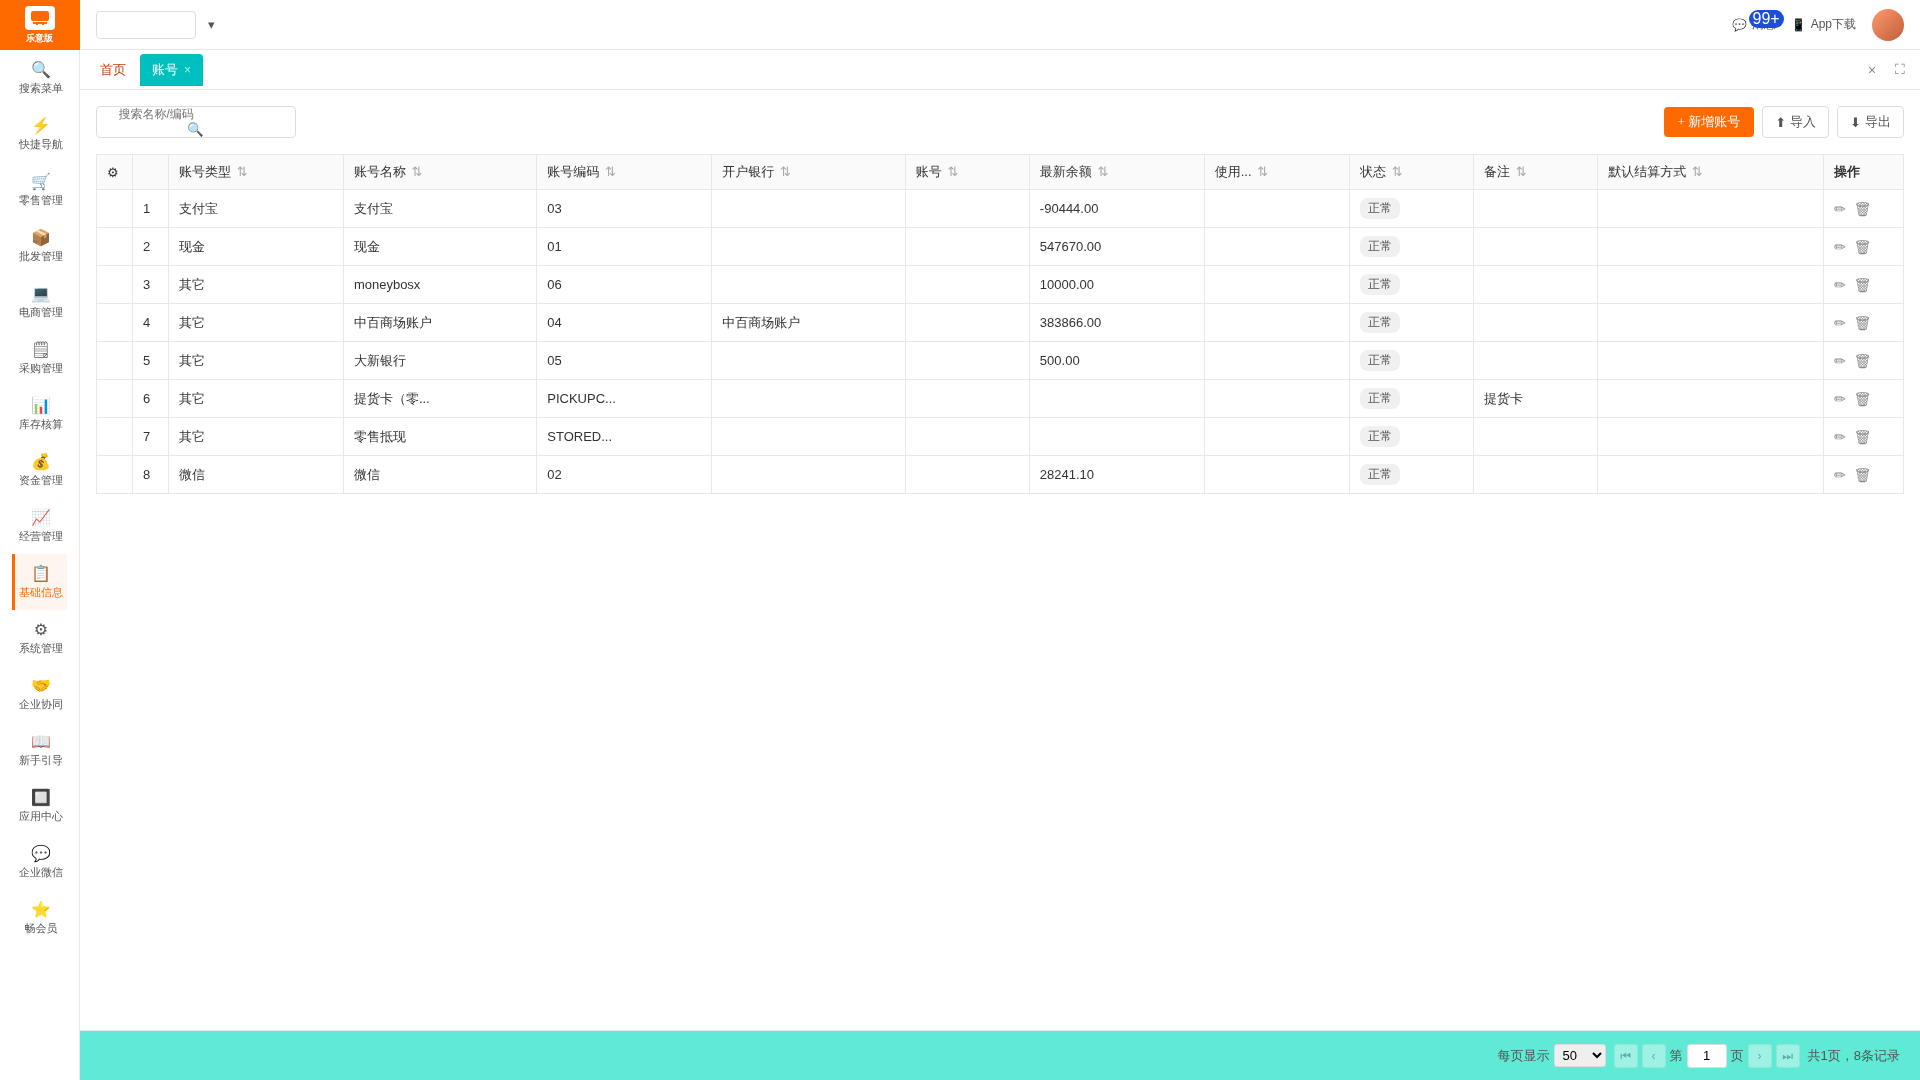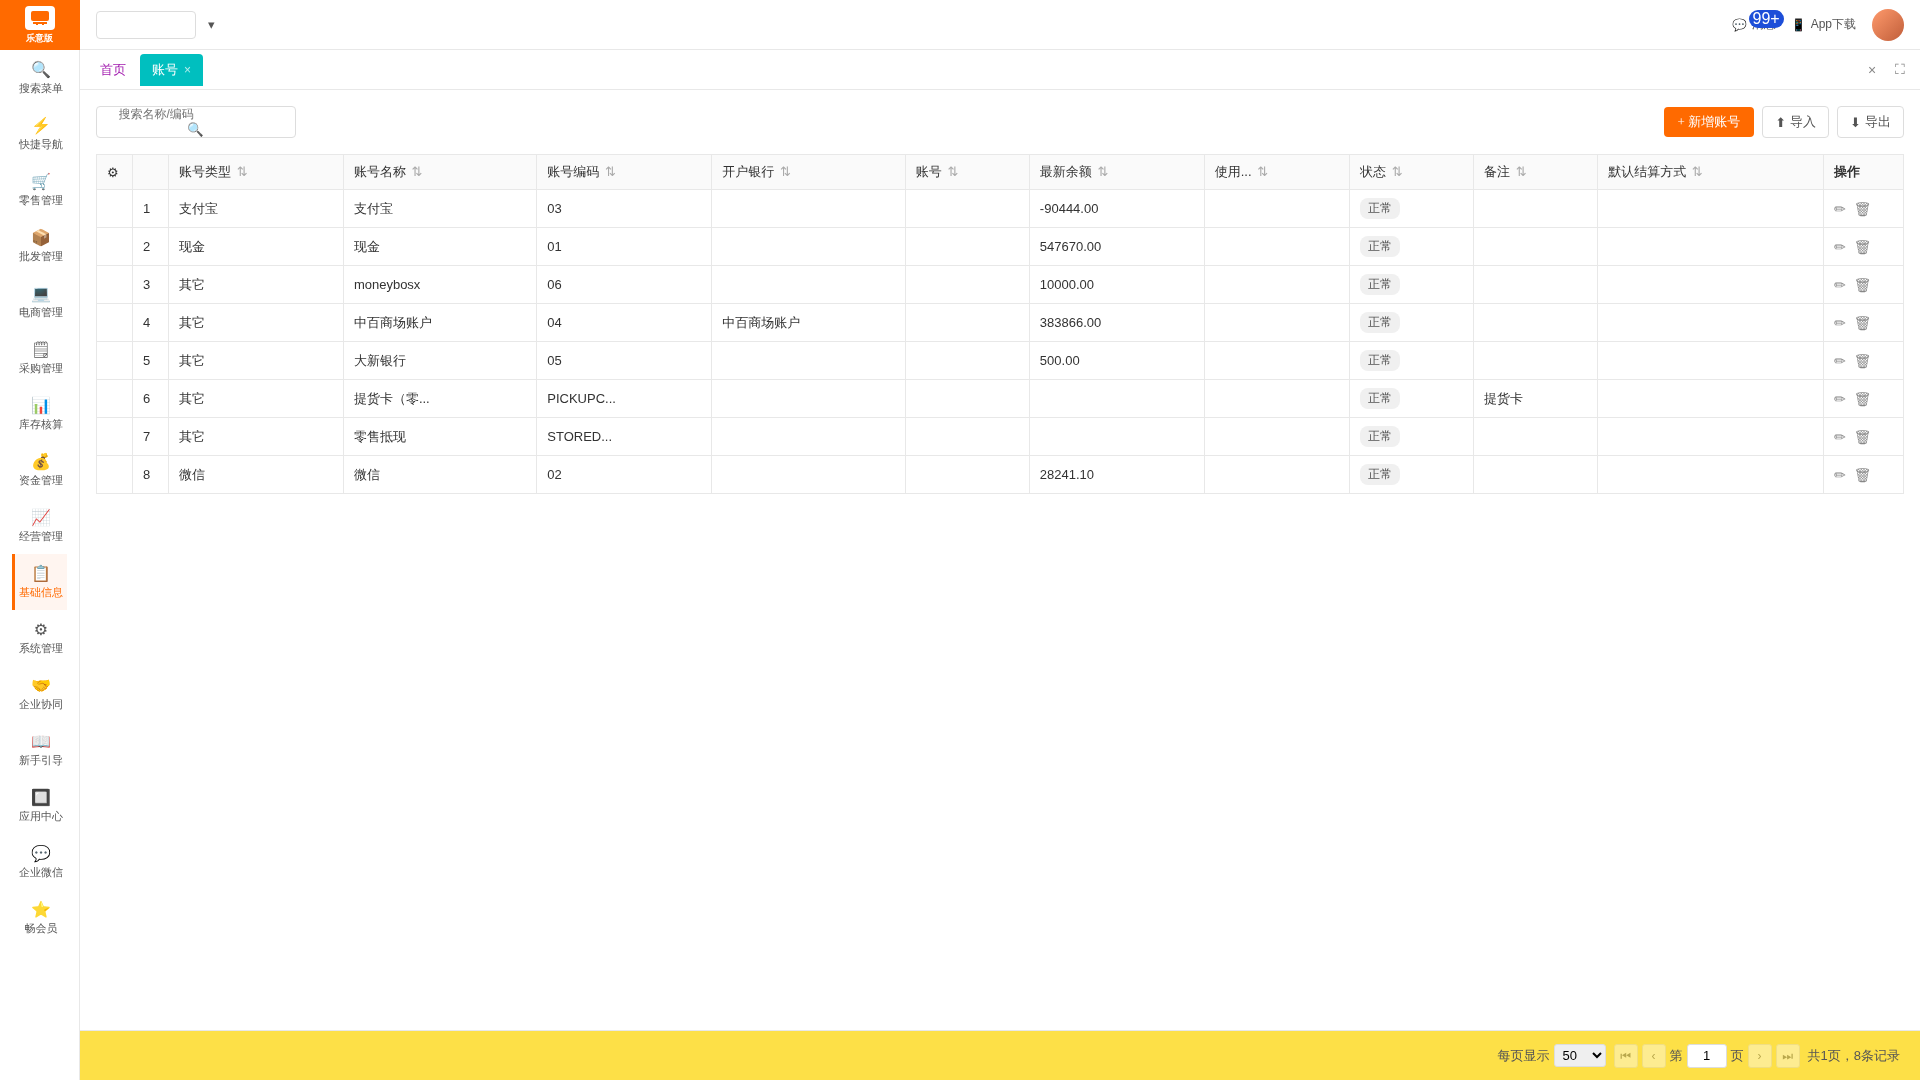--- a/index.html
+++ b/index.html
@@ -119,21 +119,21 @@
       gap: 2px;
     }
     .tab-item {
       height: 32px;
       display: flex;
       align-items: center;
       padding: 0 12px;
       border-radius: 4px 4px 0 0;
       cursor: pointer;
       font-size: 13px;
-      color: #a21caf;
+      color: #c2410c;
       gap: 6px;
     }
     .tab-item.active {
       background: #00bfbf;
       color: #fff;
     }
     .tab-close {
       font-size: 12px;
       cursor: pointer;
       opacity: 0.7;
@@ -247,21 +247,21 @@
       border-radius: 8px;
       padding: 2px 8px;
       font-size: 12px;
     }
     .action-icons { display: flex; align-items: center; gap: 8px; }
     .action-icon { color: #888; cursor: pointer; font-size: 14px; }
 
     
     .pagination-bar {
       height: 50px;
-      background: #fde047;
+      background: #5eead4;
       border-top: 1px solid #e8e8e8;
       display: flex;
       align-items: center;
       justify-content: flex-end;
       padding: 8px 20px;
       gap: 8px;
       flex-shrink: 0;
       font-size: 13px;
       color: #555;
     }

